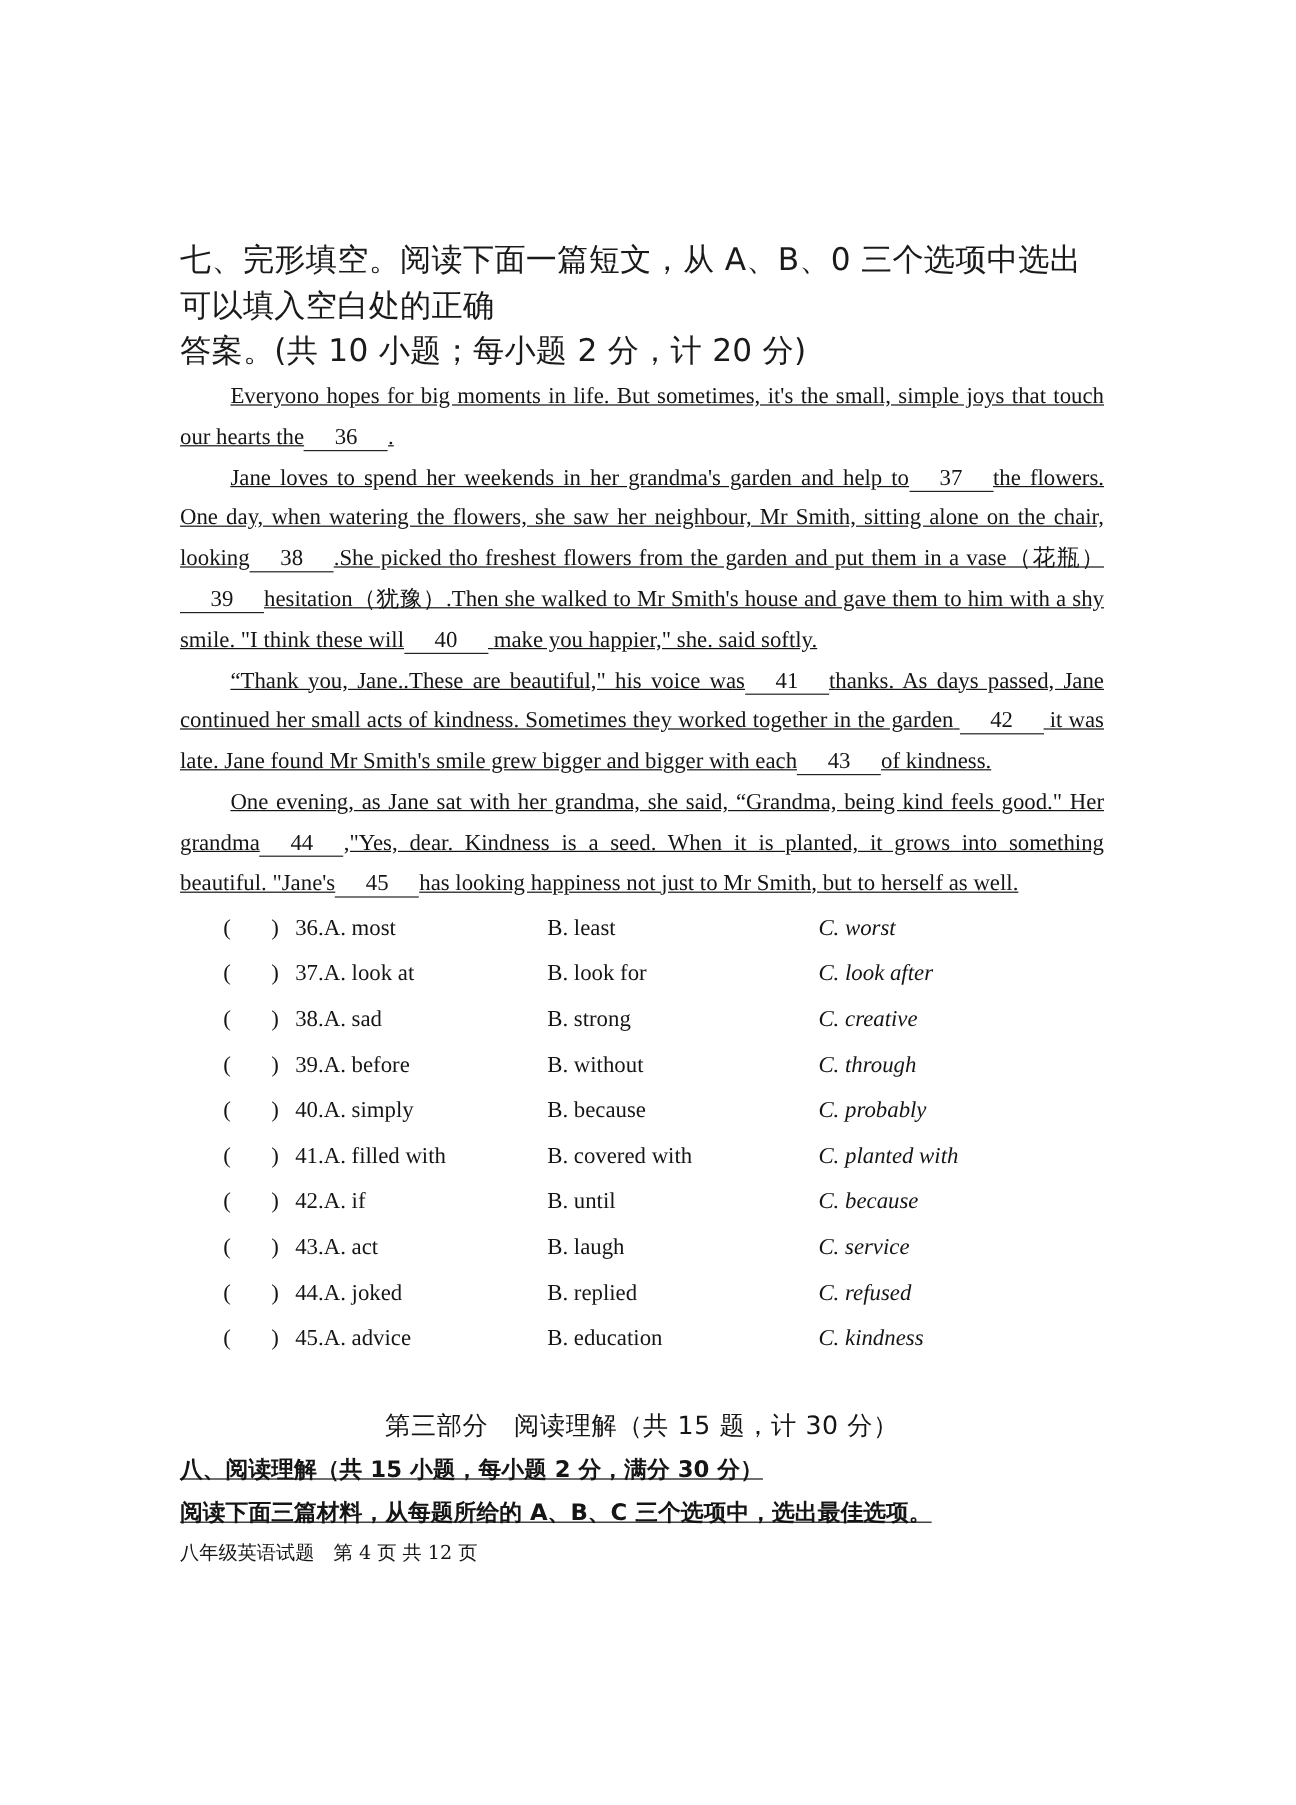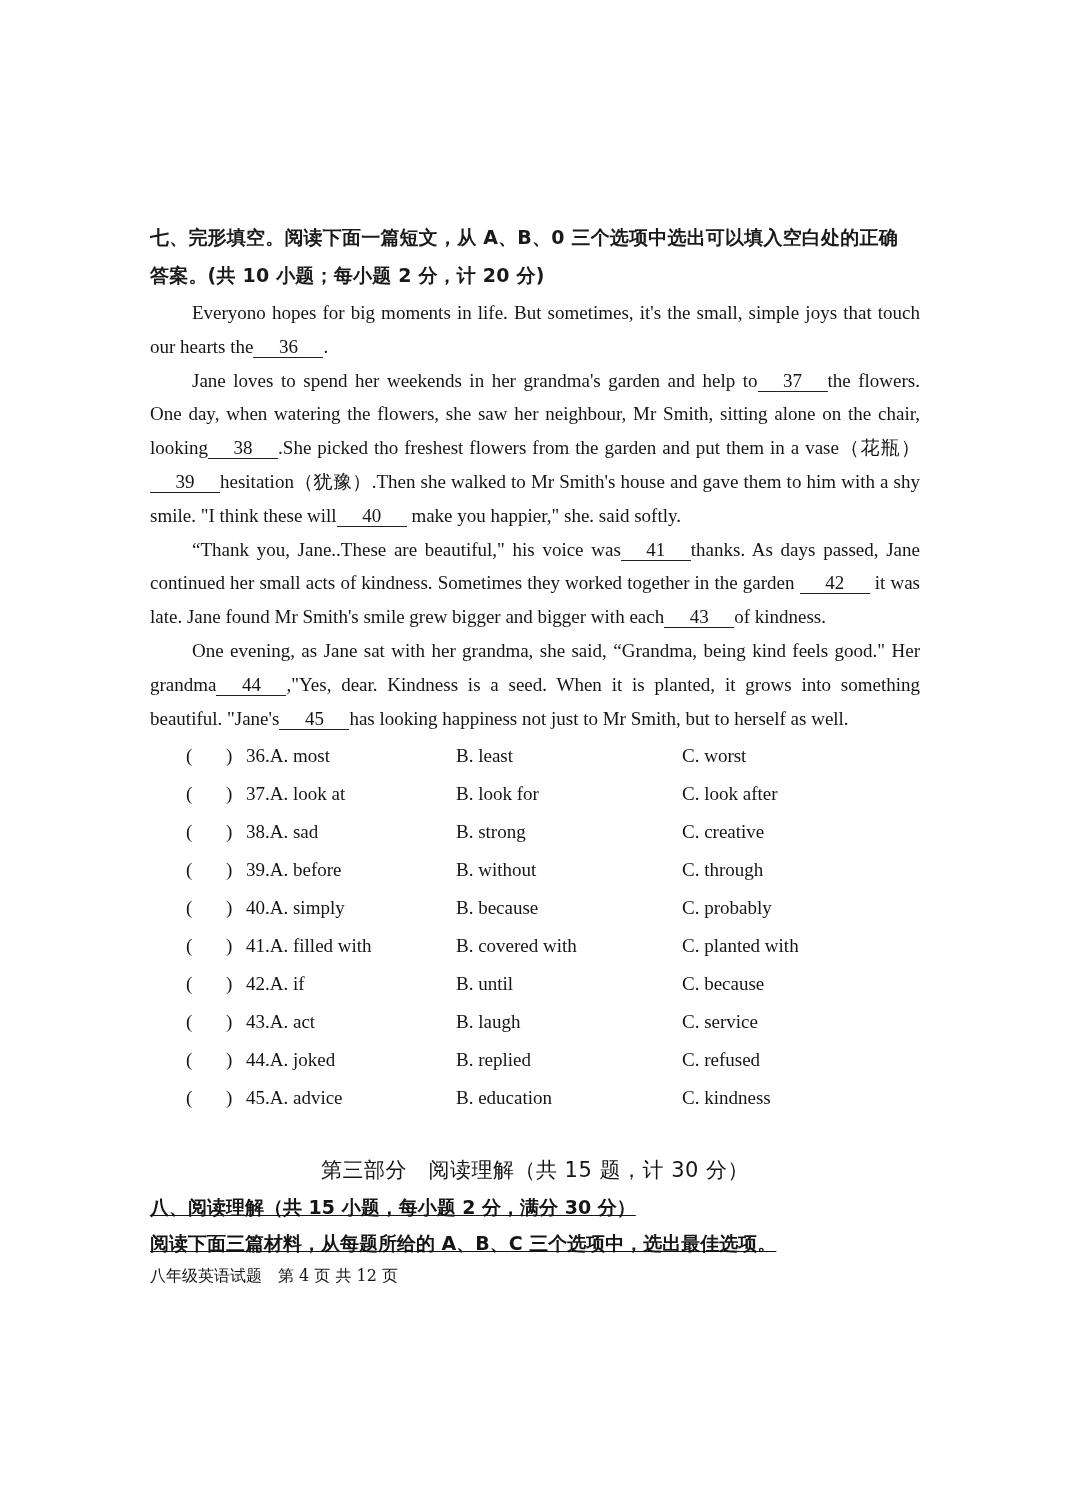--- a/index.html
+++ b/index.html
@@ -4,37 +4,36 @@
   <style>
     html, body { margin: 0; padding: 0; }
     body {
       width: 1080px; height: 1504px; background: #ffffff; color: #151515;
       font-family: "Liberation Serif", "DejaVu Serif", serif;
       position: relative; overflow: hidden;
     }
     .page { position: absolute; left: 150px; top: 198px; width: 770px; }
     .section-head {
       font-family: "DejaVu Sans", "Liberation Sans", sans-serif;
-      font-weight: bold; font-size: 19px; line-height: 38px; letter-spacing: 0.2px;
+      font-weight: normal; font-size: 26px; line-height: 38px; letter-spacing: 0.2px;
       color: #1a1a1a;
-      margin-top: 20px;
     }
     .passage { margin-top: 2px; font-size: 19px; line-height: 33.8px; text-align: justify; }
-    .passage p { margin: 0; text-indent: 42px; }
+    .passage p { margin: 0; text-indent: 42px; text-decoration: underline; }
     .blank {
       display: inline-block; border-bottom: 1px solid #222; text-align: center;
       min-width: 58px; line-height: 20px; padding: 0 6px; text-indent: 0;
     }
     .options { margin-top: 2px; }
     .opt-row { display: flex; height: 38px; align-items: center; font-size: 19px; }
     .paren { width: 40px; padding-left: 36px; }
     .paren-close { width: 20px; }
     .col-a { width: 210px; }
     .col-b { width: 226px; }
-    .col-c { width: 200px; }
+    .col-c { width: 200px; font-style: italic; }
     .part-title {
       margin-top: 34px; text-align: center;
       font-family: "DejaVu Sans", "Liberation Sans", sans-serif;
       font-size: 21px; font-weight: normal; line-height: 38px; letter-spacing: 0.5px;
     }
     .sub-head {
       font-family: "DejaVu Sans", "Liberation Sans", sans-serif;
       font-weight: bold; font-size: 19px; line-height: 36px; text-decoration: underline;
     }
     .footer {

